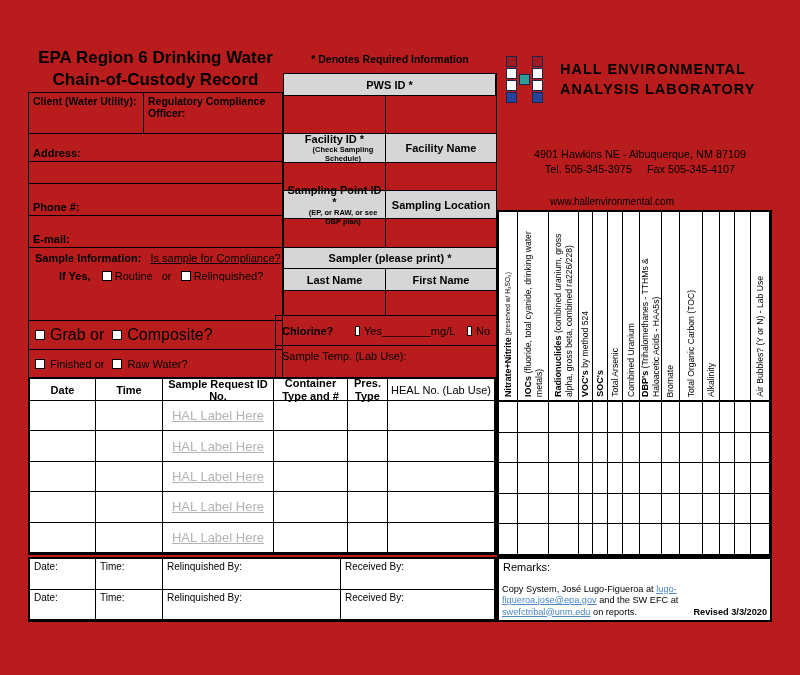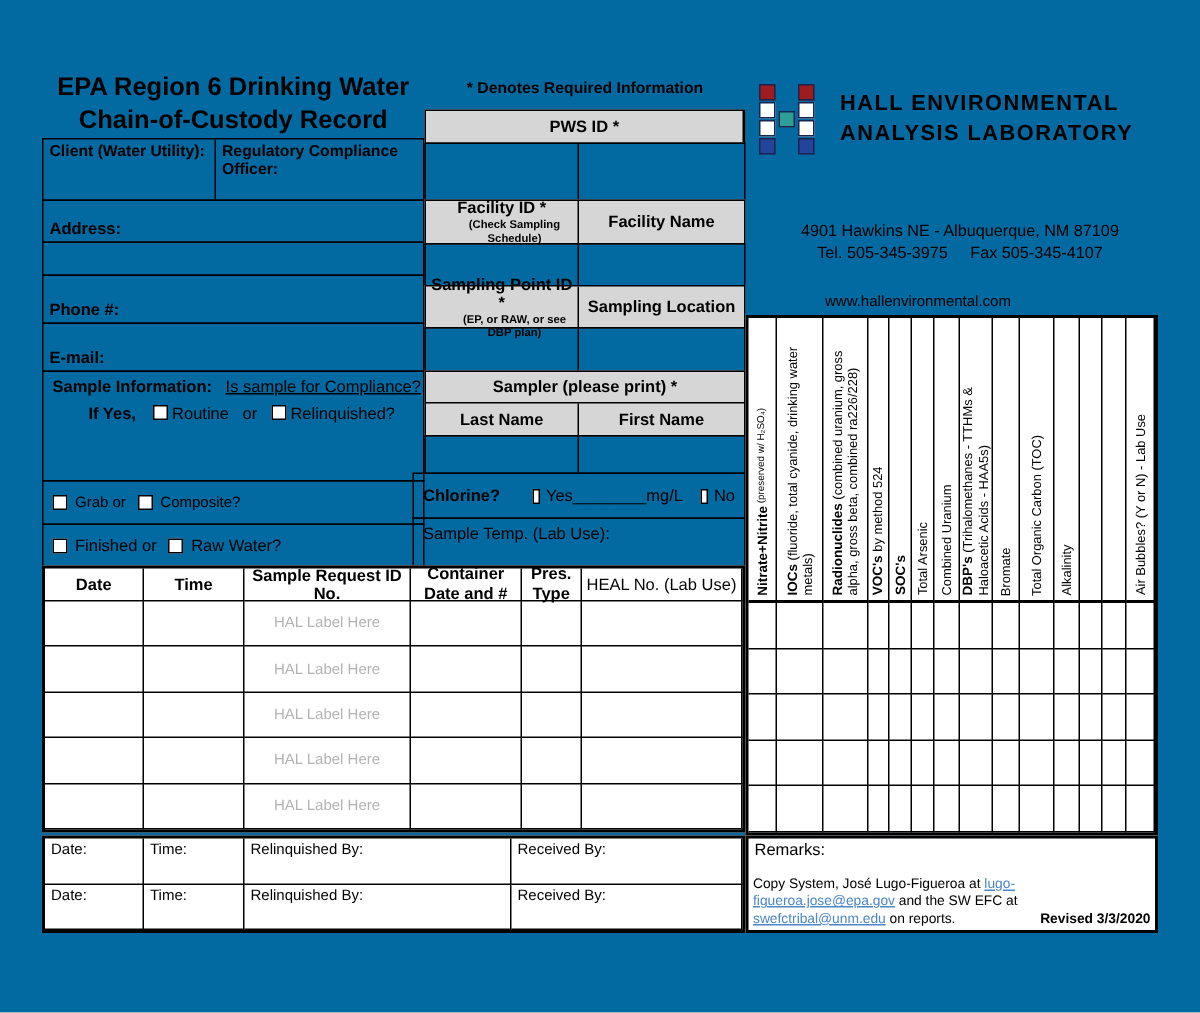--- a/index.html
+++ b/index.html
@@ -1,18 +1,18 @@
 <!DOCTYPE html>
 <html><head>
 <meta charset="utf-8">
 <style>
   * { margin:0; padding:0; box-sizing:border-box; }
   html,body { background:#fff; }
   .canvas {
-    position:relative; width:800px; height:675px; background:#0369a1;
+    position:relative; width:800px; height:675px; background:#b91c1c;
     font-family:"Liberation Sans", sans-serif; color:#000;
   }
   .abs { position:absolute; }
   .b1 { border:1px solid #000; }
   .b2 { border:2px solid #000; }
   .gray { background:#d6d6d6; }
   .bold { font-weight:bold; }
   .ctr { display:flex; align-items:center; justify-content:center; text-align:center; }
   .bl  { display:flex; align-items:flex-end; padding:2px 4px; }
   .tl  { padding:2px 4px; }
@@ -28,21 +28,21 @@
   .cb { display:inline-block; width:10px; height:10px; border:1.5px solid #000; background:#fff; vertical-align:-1px; }
 
   
   .split { display:flex; }
   .split > div:first-child { width:102px; border-right:1px solid #000; }
   .split > div:last-child  { flex:1; }
 
   
   .grid { display:grid; }
   .cell { border-right:1px solid #000; border-bottom:1px solid #000; }
-  .hal  { color:#b3b3b3; font-size:10px; }
+  .hal  { color:#b3b3b3; font-size:13px;text-decoration:underline; }
 
   
   .vcell { border-right:1px solid #000; border-bottom:2px solid #000;
            display:flex; align-items:flex-end; justify-content:center; overflow:hidden; }
   .vtext { writing-mode:vertical-rl; transform:rotate(180deg);
            font-size:8.6px; line-height:1.18; max-height:182px; padding:3px 0 4px 0;
            white-space:normal; }
   .vname { font-weight:bold; font-size:9px; }
   .vtiny { font-size:6.6px; }
 
@@ -103,21 +103,21 @@
     <div style="padding:6px 0 0 30px;">
       <span class="bold">If Yes,</span>
       <span class="cb" style="margin-left:8px;"></span>
       <span>Routine</span>
       <span style="margin-left:6px;">or</span>
       <span class="cb" style="margin-left:6px;"></span>
       <span>Relinquished?</span>
     </div>
   </div>
 
-  <div class="abs b1" style="left:28px; top:320px; width:255px; height:30px; font-size:10px; display:flex; align-items:center; padding-left:6px;">
+  <div class="abs b1" style="left:28px; top:320px; width:255px; height:30px; font-size:16px; display:flex; align-items:center; padding-left:6px;">
     <span class="cb"></span>
     <span style="margin-left:5px;">Grab or</span>
     <span class="cb" style="margin-left:8px;"></span>
     <span style="margin-left:5px;">Composite?</span>
   </div>
   <div class="abs b1" style="left:28px; top:349px; width:255px; height:29px; font-size:11px; display:flex; align-items:center; padding-left:6px;">
     <span class="cb"></span>
     <span style="margin-left:5px;">Finished or</span>
     <span class="cb" style="margin-left:8px;"></span>
     <span style="margin-left:5px;">Raw Water?</span>
@@ -170,21 +170,21 @@
       <span>mg/L</span>
     <span class="cb" style="margin-left:12px;"></span>
     <span style="margin-left:4px;">No</span>
   </div>
   <div class="abs b1" style="left:275px; top:345px; width:222px; height:33px; font-size:11px; padding:4px 6px;">Sample Temp. (Lab Use):</div>
 
   <div id="sample-table-grid" class="abs b2 grid" style="left:28px; top:377px; width:469px; height:178px; grid-template-columns:66px 67px 111px 74px 40px 107px; grid-template-rows:22px repeat(5, 1fr); background:#fff;">
     <div class="cell ctr lab11">Date</div>
     <div class="cell ctr lab11">Time</div>
     <div class="cell ctr lab11">Sample Request ID No.</div>
-    <div class="cell ctr lab11" style="line-height:1.1;">Container Date and #</div>
+    <div class="cell ctr lab11" style="line-height:1.1;">Container Type and #</div>
     <div class="cell ctr lab11" style="line-height:1.1;">Pres. Type</div>
     <div class="cell ctr" style="font-size:11px;">HEAL No. (Lab Use)</div>
 
   <div class="cell ctr"></div>
       <div class="cell ctr"></div>
       <div class="cell ctr">
         <span class="hal">HAL Label Here</span>
       </div>
       <div class="cell ctr"></div>
       <div class="cell ctr"></div>

